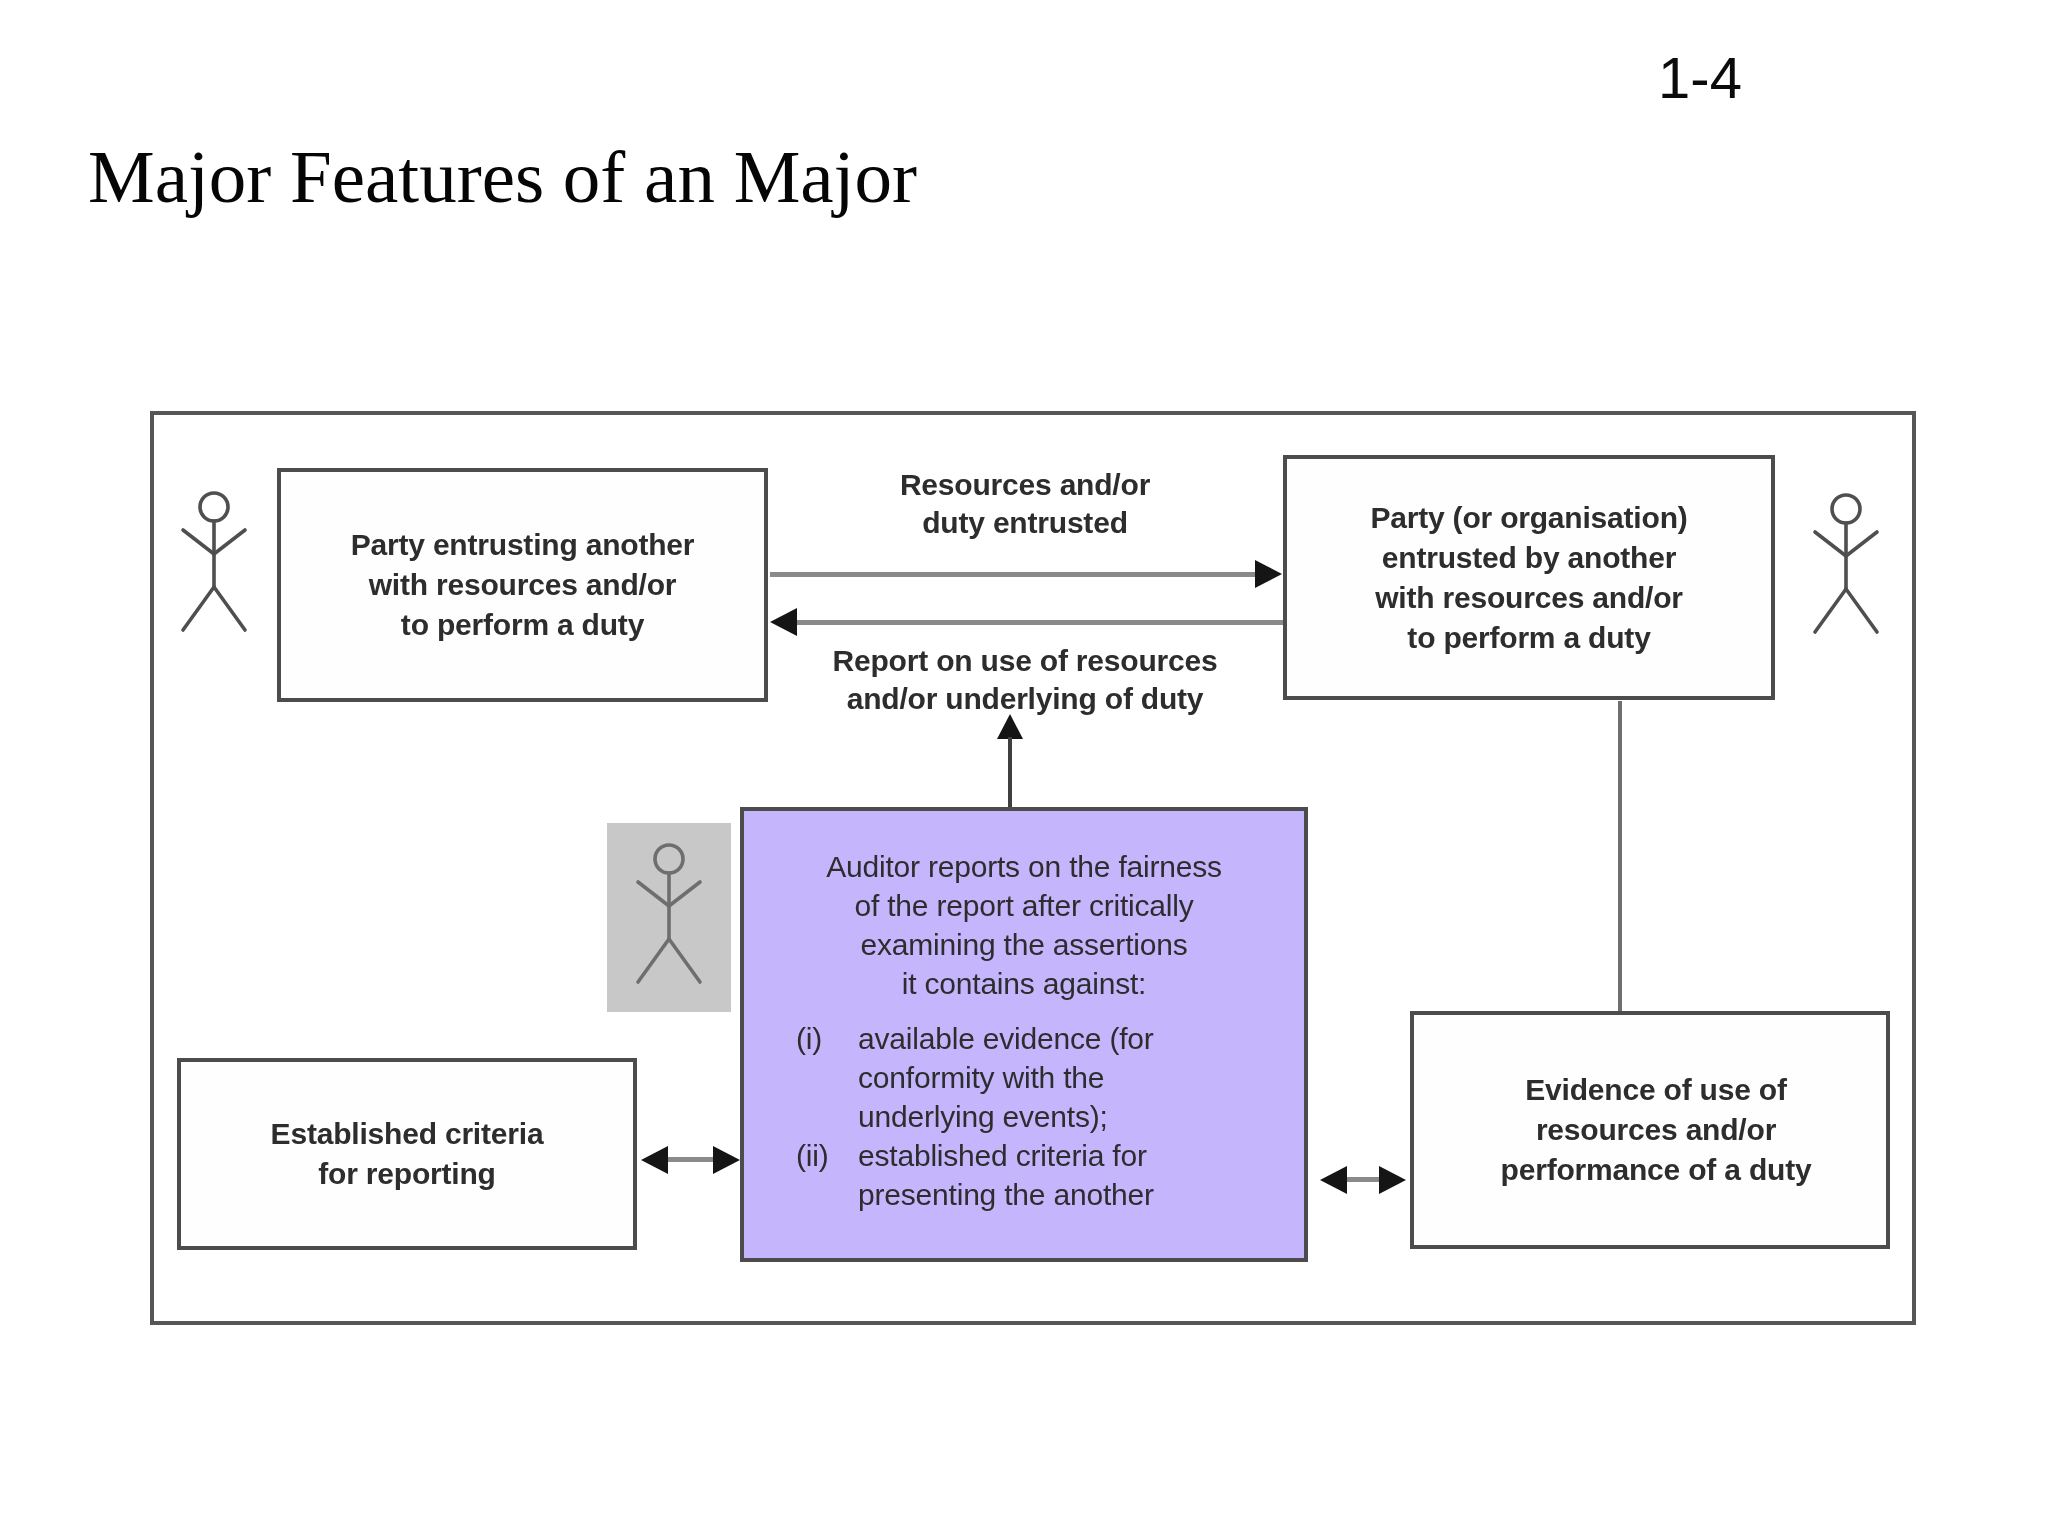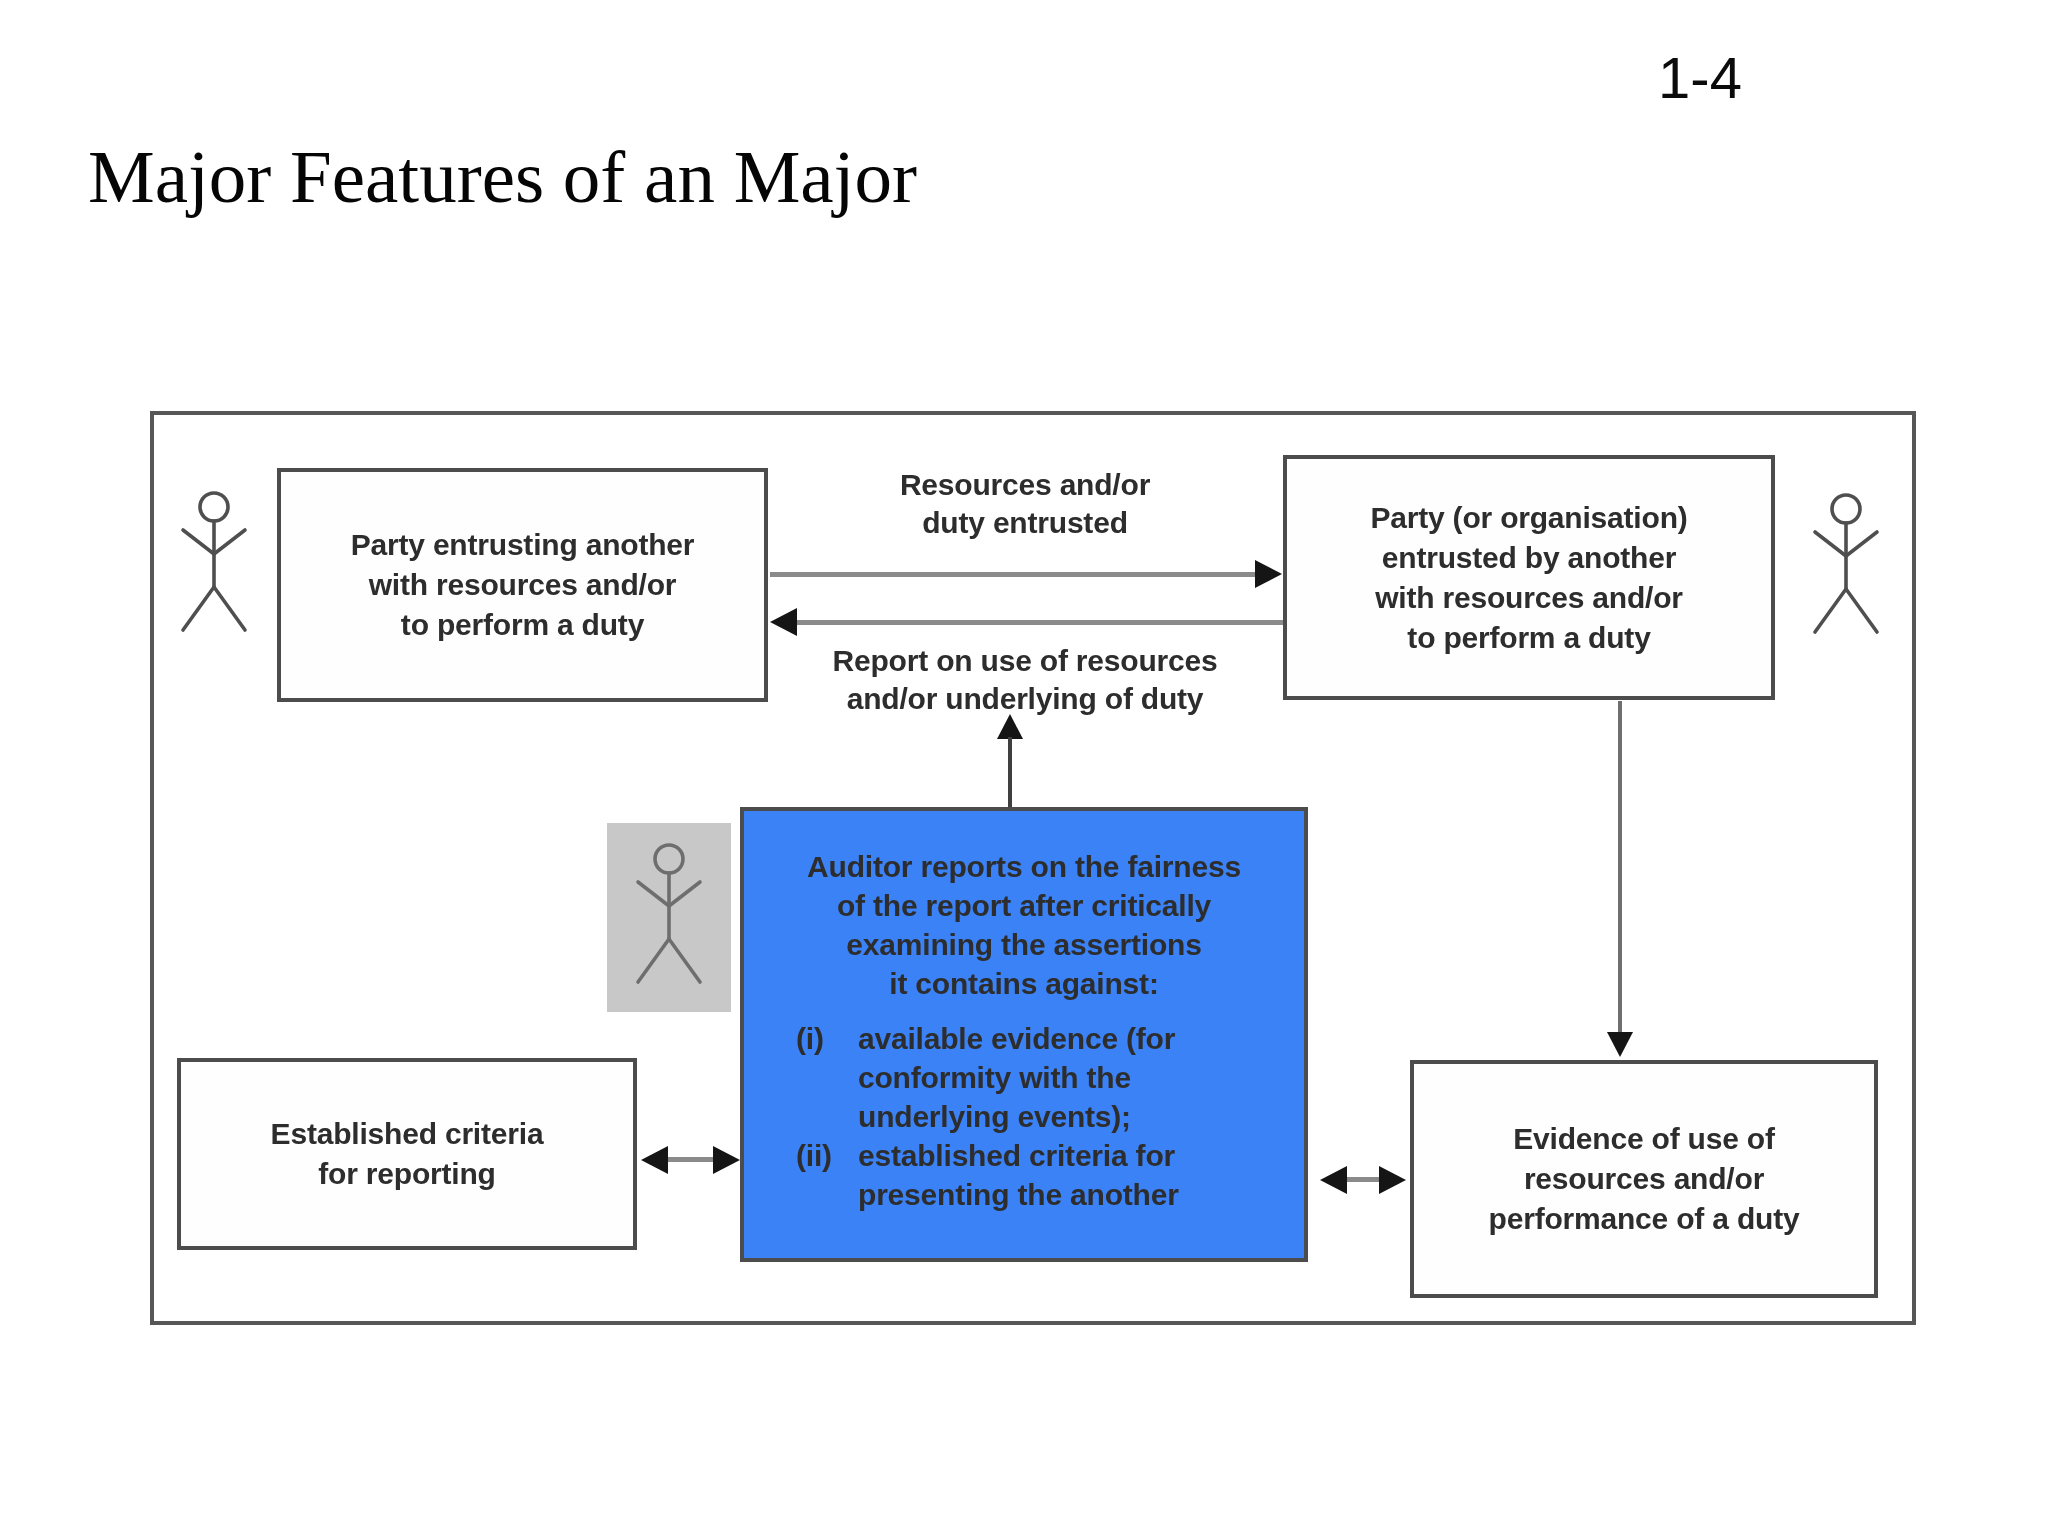--- a/index.html
+++ b/index.html
@@ -27,21 +27,21 @@
   .tri.right{border-top:14px solid transparent;border-bottom:14px solid transparent;border-left:27px solid #151515;}
   .tri.left{border-top:14px solid transparent;border-bottom:14px solid transparent;border-right:27px solid #151515;}
   .tri.up{border-left:13px solid transparent;border-right:13px solid transparent;border-bottom:25px solid #151515;}
   .tri.down{border-left:13px solid transparent;border-right:13px solid transparent;border-top:25px solid #151515;}
   
   .actor{position:absolute;}
   .actor svg{display:block;}
   .actor-panel{position:absolute;left:607px;top:823px;width:124px;height:189px;background:#c8c8c8;}
   
   .auditor{position:absolute;left:740px;top:807px;width:560px;height:447px;
-           border:4px solid #4c4c4c;background:#3b82f6;color:#2d2d2d;font-weight:bold;
+           border:4px solid #4c4c4c;background:#c4b5fd;color:#2d2d2d;font-weight:normal;
            font-size:30px;line-height:39px;letter-spacing:-0.2px;}
   .auditor .head{margin-top:36px;text-align:center;white-space:pre-line;}
   .auditor .list{margin-top:16px;padding-left:52px;padding-right:26px;}
   .auditor .row{display:flex;align-items:flex-start;}
   .auditor .marker{width:62px;flex:0 0 62px;}
   .auditor .itext{white-space:pre-line;}
 </style>
 </head>
 <body>
 
@@ -141,17 +141,17 @@
 for reporting</div>
 
   <div class="tri left" style="left:641px;top:1146px;"></div>
   <div class="hline" style="left:668px;top:1157px;width:46px;"></div>
   <div class="tri right" style="left:713px;top:1146px;"></div>
 
   <div class="tri left" style="left:1320px;top:1166px;"></div>
   <div class="hline" style="left:1347px;top:1177px;width:33px;"></div>
   <div class="tri right" style="left:1379px;top:1166px;"></div>
 
-  <div class="node" style="left:1410px;top:1060px;width:460px;height:230px;">Evidence of use of
+  <div class="node" style="left:1410px;top:1011px;width:460px;height:230px;padding-left:12px;">Evidence of use of
 resources and/or
 performance of a duty</div>
 
 </div>
 
 </body></html>

